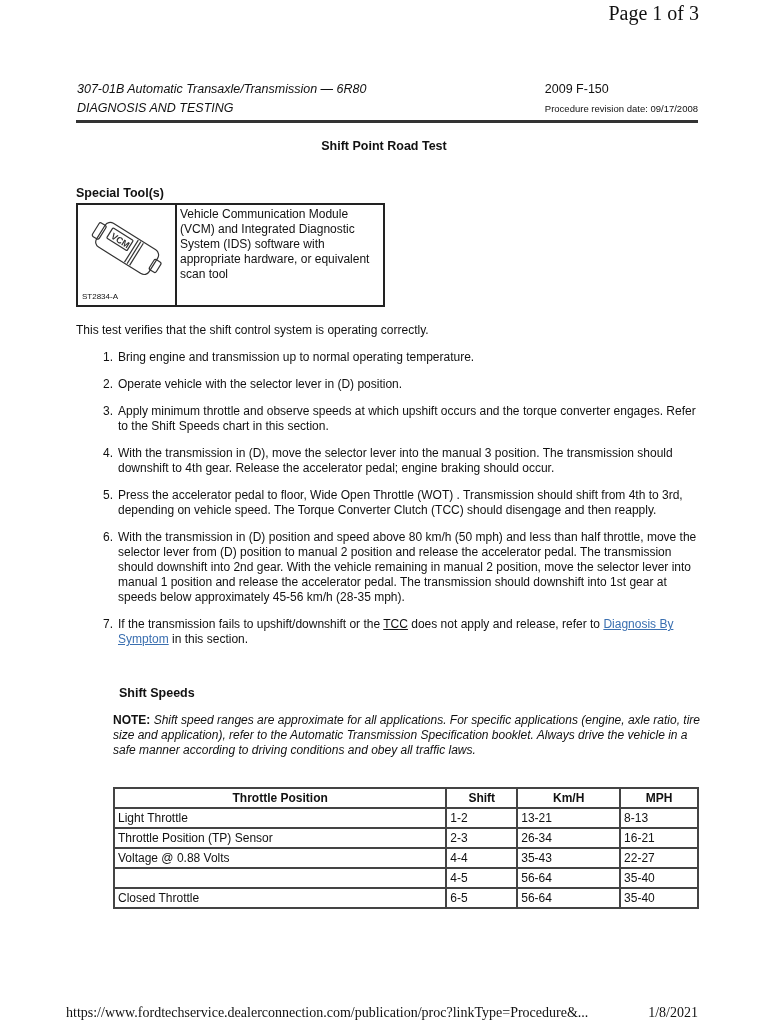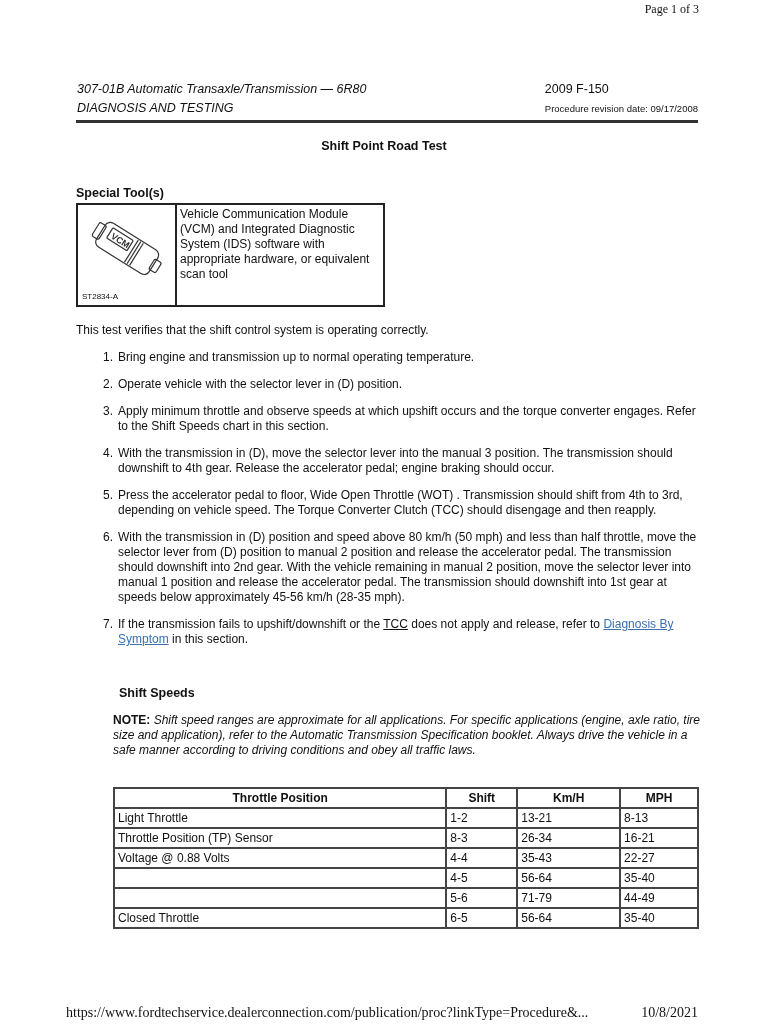--- a/index.html
+++ b/index.html
@@ -1,20 +1,20 @@
 <!DOCTYPE html>
 <html><head>
 <meta charset="utf-8">
 <style>
   html, body { margin: 0; padding: 0; background: #ffffff; }
   body { width: 768px; height: 1024px; position: relative; overflow: hidden; color: #111; }
   .serif { font-family: "Liberation Serif", serif; }
   .sans { font-family: "Liberation Sans", sans-serif; }
 
-  .page-num { position: absolute; right: 69px; top: 2px; font-size: 12px; }
+  .page-num { position: absolute; right: 69px; top: 2px; font-size: 20px; }
 
   .hdr-left { position: absolute; left: 77px; top: 80px; font-size: 12.5px; font-style: italic; line-height: 19px; }
   .hdr-right { position: absolute; right: 70px; top: 80px; text-align: left; line-height: 19px; }
   .hdr-right .model { font-size: 12.5px; }
   .hdr-right .rev { font-size: 9.5px; }
   .hdr-rule { position: absolute; left: 76px; width: 622px; top: 120px; height: 3px; background: #333; }
 
   .title { position: absolute; left: 0; width: 768px; top: 139px; text-align: center; font-weight: bold; font-size: 12.5px; }
 
   .tools-label { position: absolute; left: 76px; top: 186px; font-weight: bold; font-size: 12.5px; }
@@ -129,45 +129,39 @@
   </thead>
   <tbody>
     <tr>
         <td>Light Throttle</td>
         <td>1-2</td>
         <td>13-21</td>
         <td>8-13</td>
       </tr>
     <tr>
         <td>Throttle Position (TP) Sensor</td>
-        <td>8-3</td>
+        <td>2-3</td>
         <td>26-34</td>
         <td>16-21</td>
       </tr>
     <tr>
         <td>Voltage @ 0.88 Volts</td>
         <td>4-4</td>
         <td>35-43</td>
         <td>22-27</td>
       </tr>
     <tr>
         <td></td>
         <td>4-5</td>
         <td>56-64</td>
         <td>35-40</td>
       </tr>
     <tr>
-        <td></td>
-        <td>5-6</td>
-        <td>71-79</td>
-        <td>44-49</td>
-      </tr>
-    <tr>
         <td>Closed Throttle</td>
         <td>6-5</td>
         <td>56-64</td>
         <td>35-40</td>
       </tr>
   </tbody>
 </table>
 
 <div class="footer-url serif">https://www.fordtechservice.dealerconnection.com/publication/proc?linkType=Procedure&amp;...</div>
-<div class="footer-date serif">10/8/2021</div>
+<div class="footer-date serif">1/8/2021</div>
 
 </body></html>

